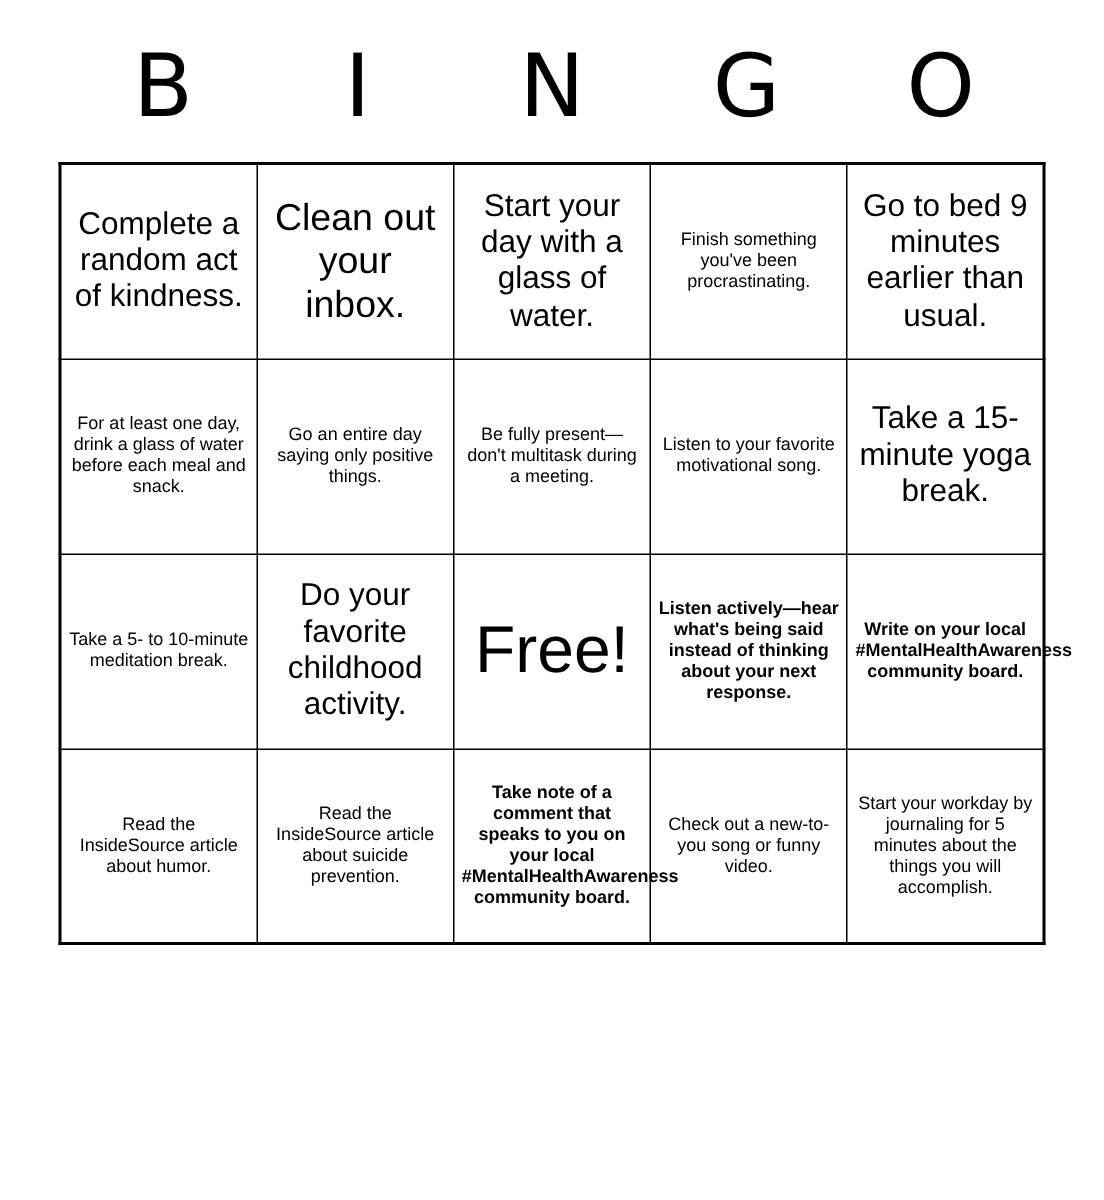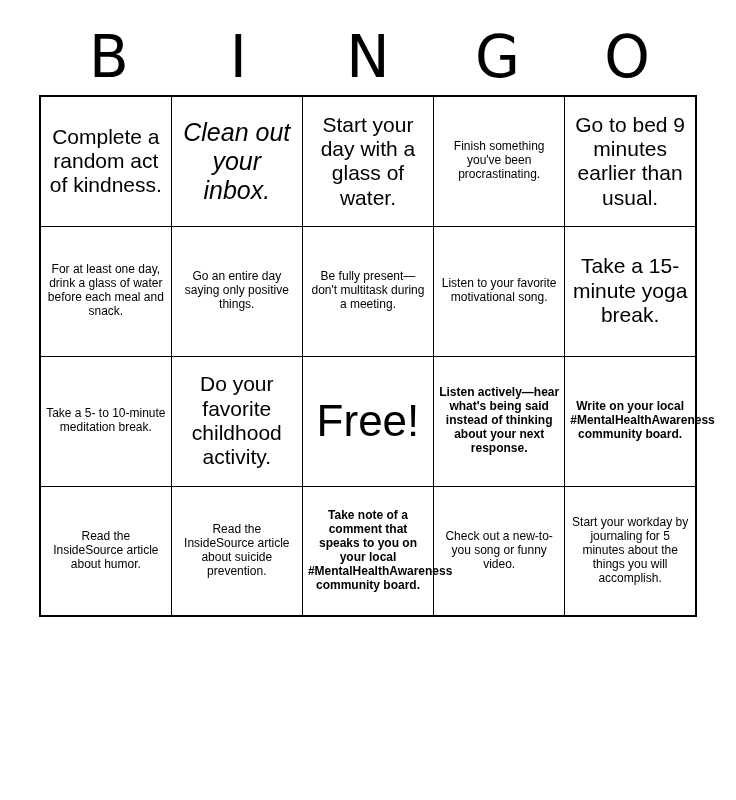--- a/index.html
+++ b/index.html
@@ -31,37 +31,37 @@
     text-align: center;
     font-size: 58px;
     line-height: 62px;
     font-weight: 400;
     font-family: "DejaVu Sans", sans-serif;
     letter-spacing: 0px;
   }
   
   .card {
     width: 658px;
-    margin: 7px auto 0 auto;
+    margin: 20px auto 0 auto;
     border: 2px solid #000000;
     border-collapse: collapse;
     table-layout: fixed;
   }
   .card td {
     border: 1px solid #000000;
     vertical-align: middle;
     text-align: center;
     padding: 3px 5px;
     height: 130px;
     width: 20%;
     line-height: 1.16;
     font-family: "Liberation Sans", sans-serif;
   }
   
-  .fs-xl { font-size: 25px; font-style: italic; }
+  .fs-xl { font-size: 25px; }
   .fs-lg { font-size: 21px; }
   .fs-md { font-size: 12px; }
   .fs-sm { font-size: 12px; }
   .fs-xs { font-size: 12px; line-height: 1.25; font-weight: bold; }
   .fs-free { font-size: 44px; }
 </style>
 </head>
 <body>
 
 <div id="page">

